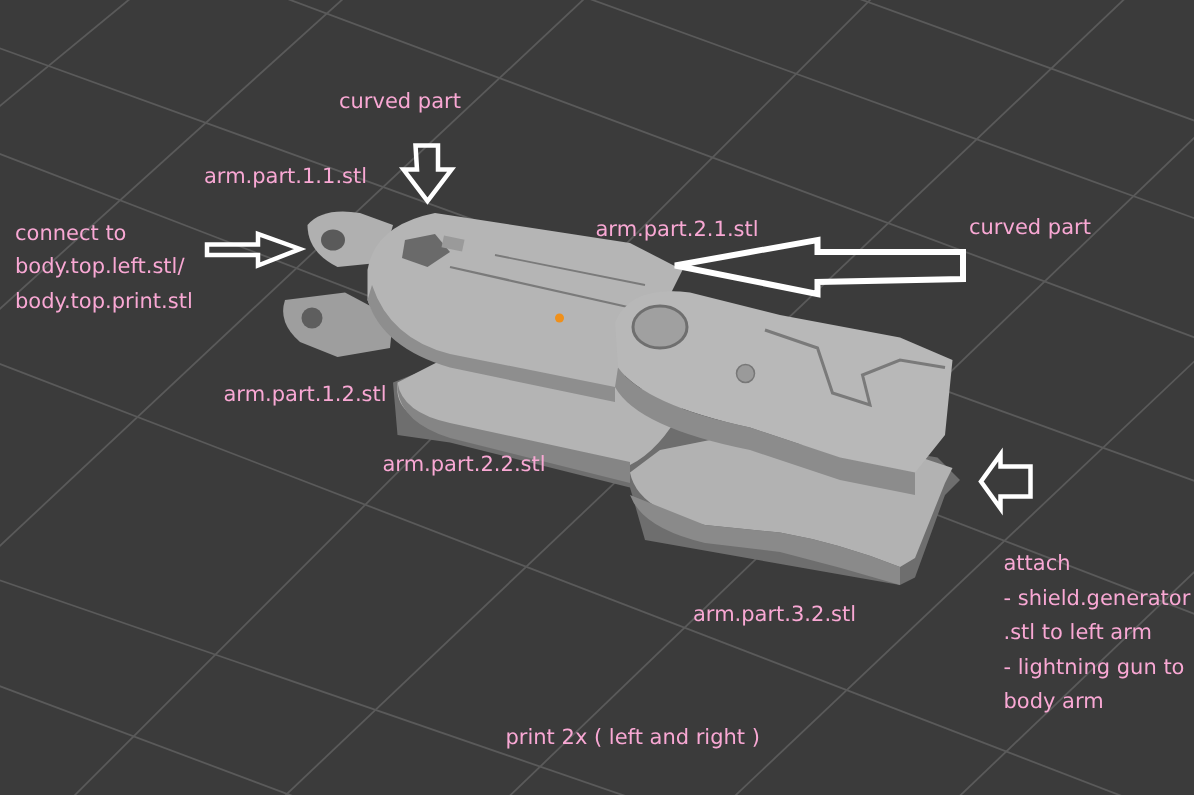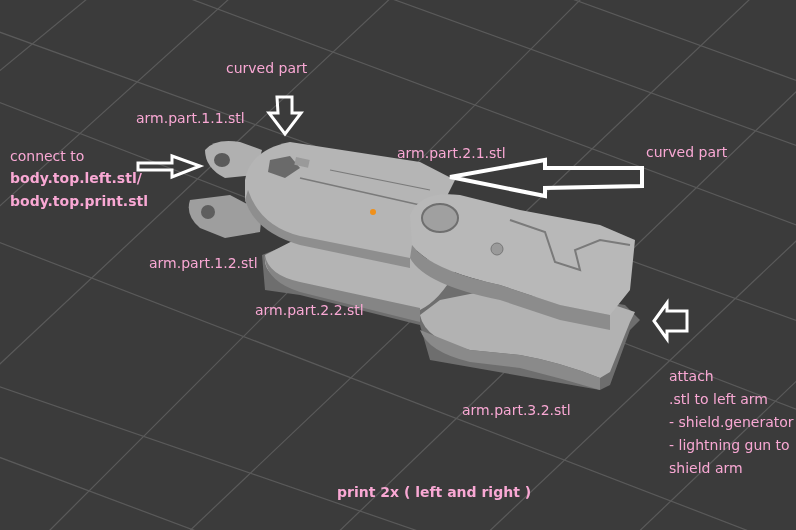--- a/index.html
+++ b/index.html
@@ -9,21 +9,21 @@
       font-family: "DejaVu Sans", sans-serif;
       position: relative;
     }
     .viewport { position: absolute; left: 0; top: 0; width: 796px; height: 530px; }
     .viewport svg { position: absolute; left: 0; top: 0; }
     .label {
       position: absolute; color: #f9a8d4; font-size: 14px; line-height: 21px;
       white-space: nowrap; letter-spacing: 0;
       font-family: "DejaVu Sans", sans-serif;
     }
-    .label.bold { font-weight: bold; }
+    .label.bold { font-weight: normal; }
     .multiline { white-space: normal; margin-left: 33px; }
     .multiline div { line-height: 23px; }
   </style>
 </head>
 <body>
 
 <div class="viewport">
   <svg width="796" height="530" viewBox="0 0 796 530">
 
     <g stroke="#5a5a5a" stroke-width="1.2" fill="none">
@@ -102,20 +102,20 @@
   <div class="label" style="left:226px; top:58px;">curved part</div>
   <div class="label" style="left:136px; top:108px;">arm.part.1.1.stl</div>
   <div class="label" style="left:361px; top:143px;margin-left:36px;">arm.part.2.1.stl</div>
   <div class="label" style="left:646px; top:142px;">curved part</div>
   <div class="label" style="left:113px; top:253px;margin-left:36px;">arm.part.1.2.stl</div>
   <div class="label" style="left:255px; top:300px;">arm.part.2.2.stl</div>
   <div class="label" style="left:462px; top:400px;">arm.part.3.2.stl</div>
 
   <div class="label multiline" style="left:636px; top:365px;">
     <div>attach</div>
+    <div>- shield.generator</div>
     <div>.stl to left arm</div>
-    <div>- shield.generator</div>
     <div>- lightning gun to</div>
-    <div>shield arm</div>
+    <div>body arm</div>
   </div>
 
   <div class="label bold" style="left:337px; top:482px; font-size:14px;text-align:right;">print 2x ( left and right )</div>
 </div>
 
 </body></html>

